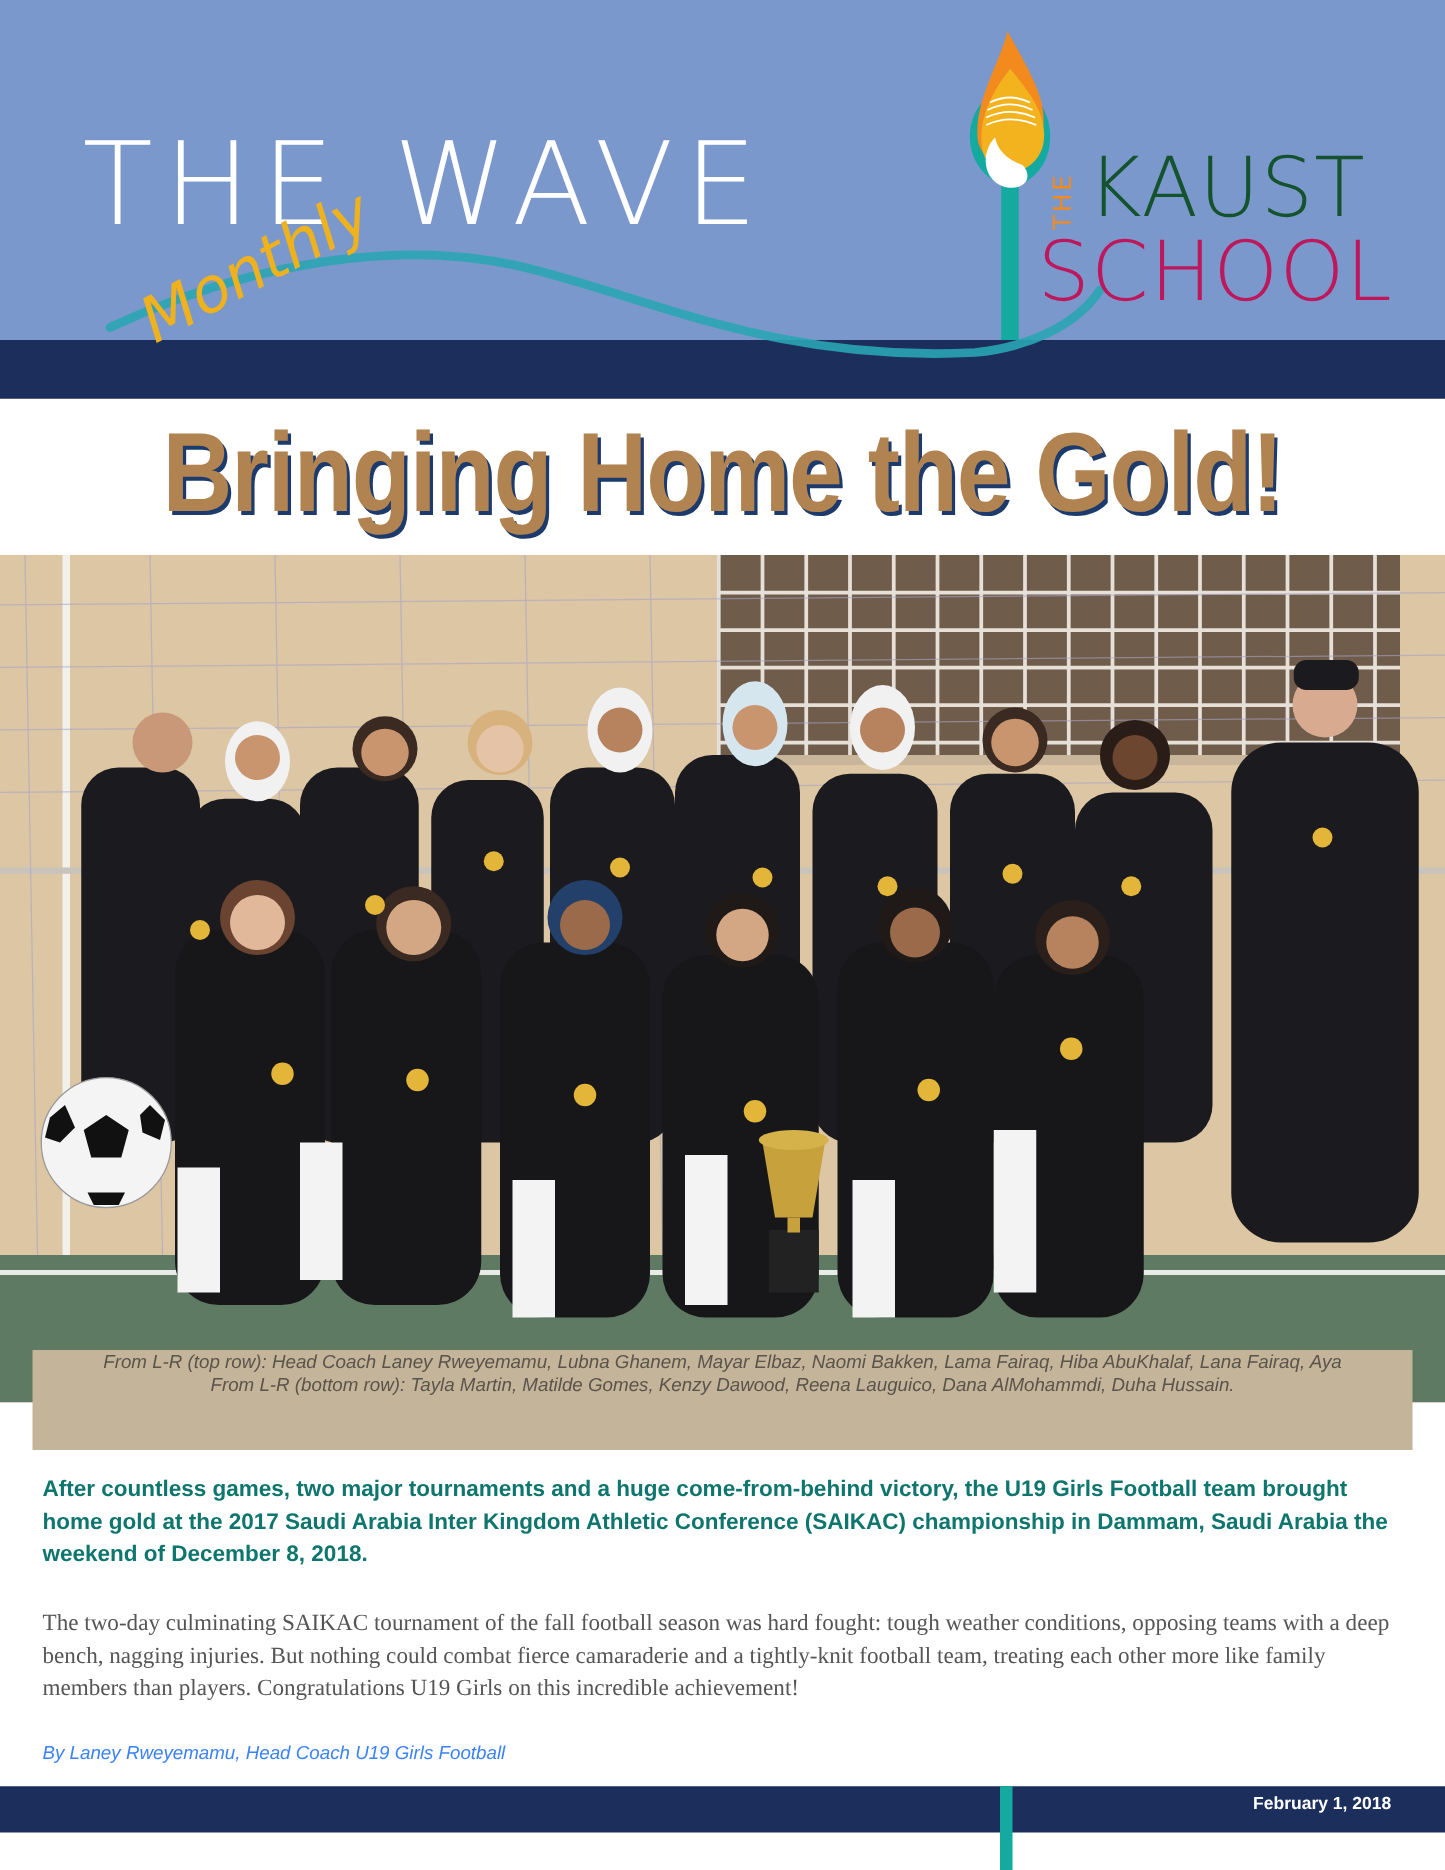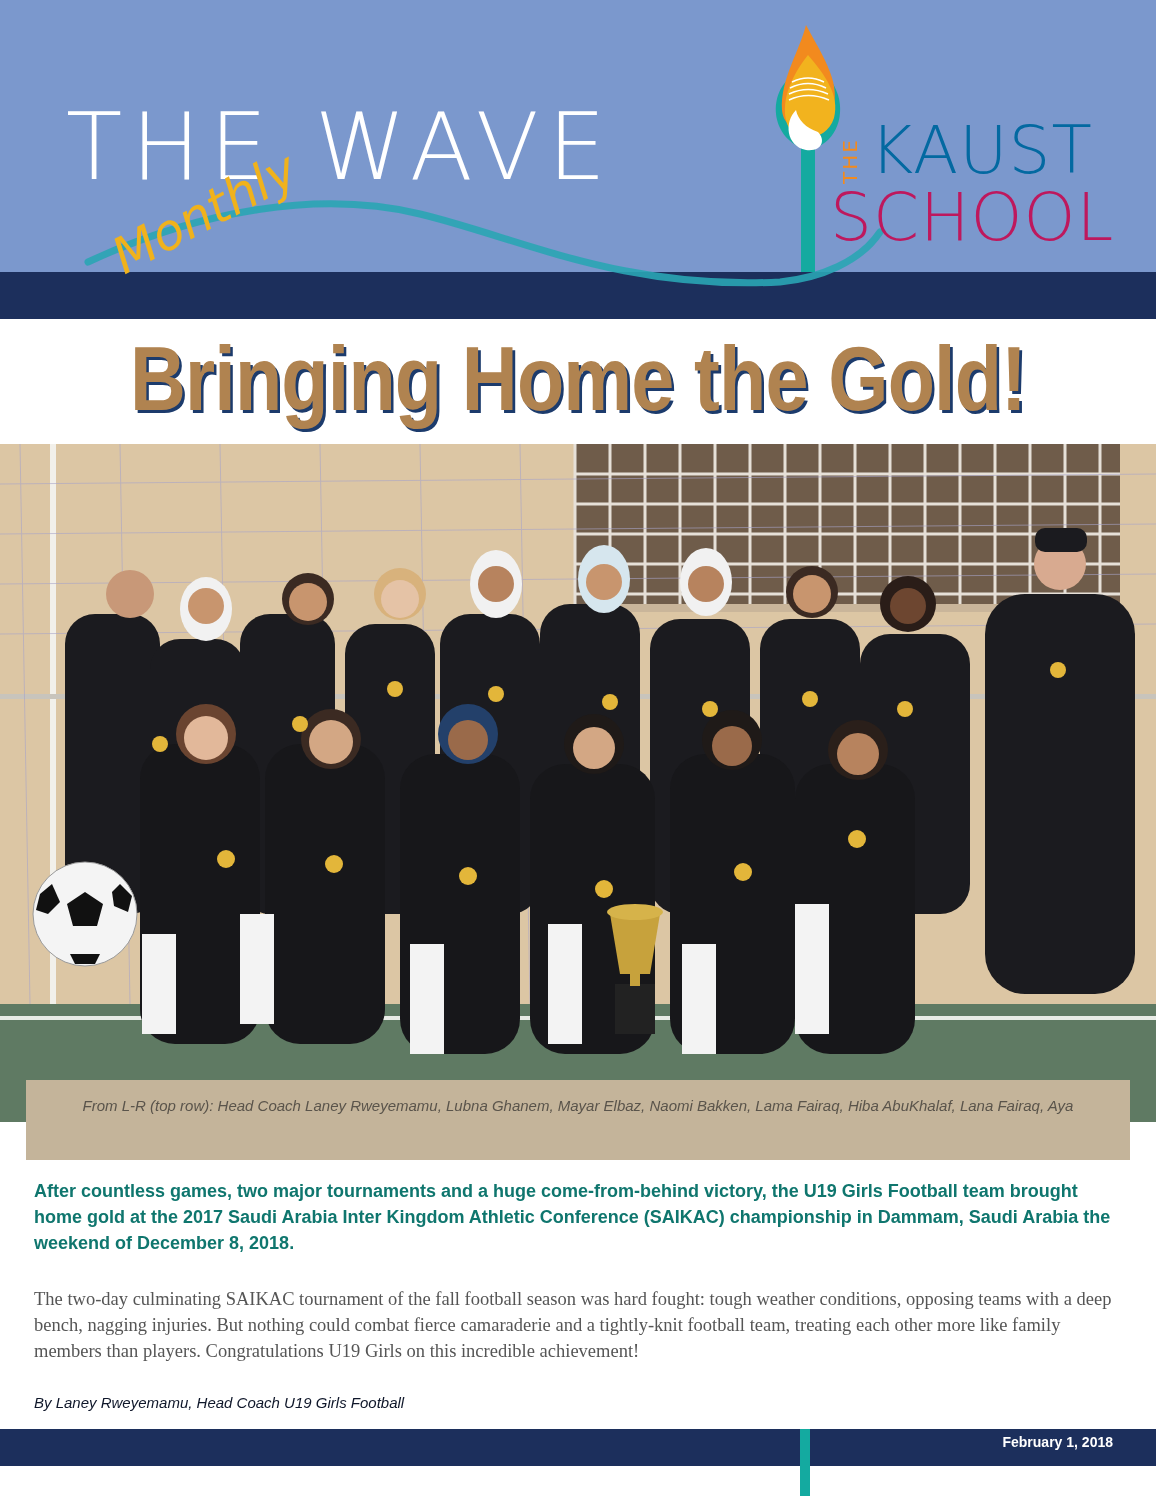--- a/index.html
+++ b/index.html
@@ -5,33 +5,33 @@
   html, body { margin: 0; padding: 0; background: #ffffff; }
   body { width: 1156px; height: 1496px; position: relative; overflow: hidden; font-family: "Liberation Sans", sans-serif; }
 
   .masthead { position: absolute; left: 0; top: 0; width: 1156px; height: 272px; background: #7b98cd; }
   .masthead-navy { position: absolute; left: 0; top: 272px; width: 1156px; height: 47px; background: #1c2f5c; }
   .wave-svg { position: absolute; left: 0; top: 0; width: 1156px; height: 320px; pointer-events: none; }
 
   .title-the-wave { position: absolute; left: 66px; top: 102px; font-family: "DejaVu Sans", sans-serif; font-weight: 300; font-size: 92px; color: #ffffff; letter-spacing: 9px; line-height: 1; white-space: nowrap; }
   .title-monthly { position: absolute; left: 128px; top: 232px; font-family: "DejaVu Sans", sans-serif; font-style: italic; font-size: 50px; color: #f0b21c; transform: rotate(-28deg); transform-origin: left bottom; white-space: nowrap; line-height: 1; }
 
-  .logo-kaust { position: absolute; left: 870px; top: 118px; font-family: "DejaVu Sans", sans-serif; font-weight: 200; font-size: 66px; color: #0369a1; line-height: 1; letter-spacing: 1px; }
+  .logo-kaust { position: absolute; left: 870px; top: 118px; font-family: "DejaVu Sans", sans-serif; font-weight: 200; font-size: 66px; color: #14532d; line-height: 1; letter-spacing: 1px; }
   .logo-school { position: absolute; left: 830px; top: 185px; font-family: "DejaVu Sans", sans-serif; font-weight: 200; font-size: 66px; color: #be185d; line-height: 1; letter-spacing: 1px; }
   .logo-the { position: absolute; left: 840px; top: 126px; font-family: "DejaVu Sans", sans-serif; font-size: 20px; color: #f28a1e; transform: rotate(-90deg) translateX(-58px); transform-origin: left top; line-height: 1; letter-spacing: 2px; }
 
   .headline { position: absolute; left: 0; top: 330px; width: 1156px; text-align: center; font-family: "Liberation Sans Narrow", "Liberation Sans", sans-serif; font-weight: 700; font-size: 90px; color: #b08350; text-shadow: 3px 3px 0 #1c3b6c; letter-spacing: -1px; line-height: 1.1; transform: scaleX(0.86); transform-origin: center; white-space: nowrap; }
 
   .photo { position: absolute; left: 0; top: 444px; width: 1156px; height: 678px; overflow: hidden; background: #d9c3a2; }
 
-  .caption-box { position: absolute; left: 26px; top: 1080px; width: 1104px; height: 80px; background: #c4b49a; text-align: center; font-style: italic; font-size: 15px; color: #5a544b; padding-top: 16px; box-sizing: border-box; line-height: 19px; }
+  .caption-box { position: absolute; left: 26px; top: 1080px; width: 1104px; height: 80px; background: #c4b49a; text-align: center; font-style: italic; font-size: 15px; color: #5a544b; padding-top: 0; box-sizing: border-box; line-height: 19px; }
 
   .lead { position: absolute; left: 34px; top: 1178px; width: 1090px; font-weight: 700; font-size: 18px; color: #0f766e; line-height: 26px; }
   .body-text { position: absolute; left: 34px; top: 1286px; width: 1090px; font-size: 18.5px; color: #555555; line-height: 26px; font-family: Liberation Serif, serif; }
-  .byline { position: absolute; left: 34px; top: 1394px; font-style: italic; font-size: 15px; color: #0f172a; }
+  .byline { position: absolute; left: 34px; top: 1394px; font-style: italic; font-size: 15px; color: #3b82f6; }
 
   .footer-navy { position: absolute; left: 0; top: 1429px; width: 1156px; height: 37px; background: #1c2f5c; }
   .footer-teal { position: absolute; left: 800px; top: 1429px; width: 10px; height: 67px; background: #14aaa0; }
   .footer-date { position: absolute; right: 43px; top: 1434px; font-weight: 700; font-size: 14px; color: #ffffff; }
 </style>
 </head>
 <body>
 
 <div class="masthead"></div>
 <div class="masthead-navy"></div>
@@ -211,20 +211,21 @@
       <polygon points="85,448 103,460 97,482 73,482 67,460" fill="#111"></polygon>
       <polygon points="40,450 52,440 60,458 48,470 36,466" fill="#111"></polygon>
       <polygon points="120,440 132,452 128,468 114,462 112,448" fill="#111"></polygon>
       <polygon points="70,510 100,510 95,520 75,520" fill="#111"></polygon>
     </g>
   </svg>
 </div>
 
 <div class="caption-box">
   <div>From L-R (top row): Head Coach Laney Rweyemamu, Lubna Ghanem, Mayar Elbaz, Naomi Bakken, Lama Fairaq, Hiba AbuKhalaf, Lana Fairaq, Aya</div>
+  <div>From L-R (bottom row): Tayla Martin, Matilde Gomes, Kenzy Dawood, Reena Lauguico, Dana AlMohammdi, Duha Hussain.</div>
 </div>
 
 <div class="lead">After countless games, two major tournaments and a huge come-from-behind victory, the U19 Girls Football team brought home gold at the 2017 Saudi Arabia Inter Kingdom Athletic Conference (SAIKAC) championship in Dammam, Saudi Arabia the weekend of December 8, 2018.</div>
 <div class="body-text">The two-day culminating SAIKAC tournament of the fall football season was hard fought: tough weather conditions, opposing teams with a deep bench, nagging injuries. But nothing could combat fierce camaraderie and a tightly-knit football team, treating each other more like family members than players. Congratulations U19 Girls on this incredible achievement!</div>
 <div class="byline">By Laney Rweyemamu, Head Coach U19 Girls Football</div>
 
 <div class="footer-navy"></div>
 <div class="footer-teal"></div>
 <div class="footer-date">February 1, 2018</div>
 

